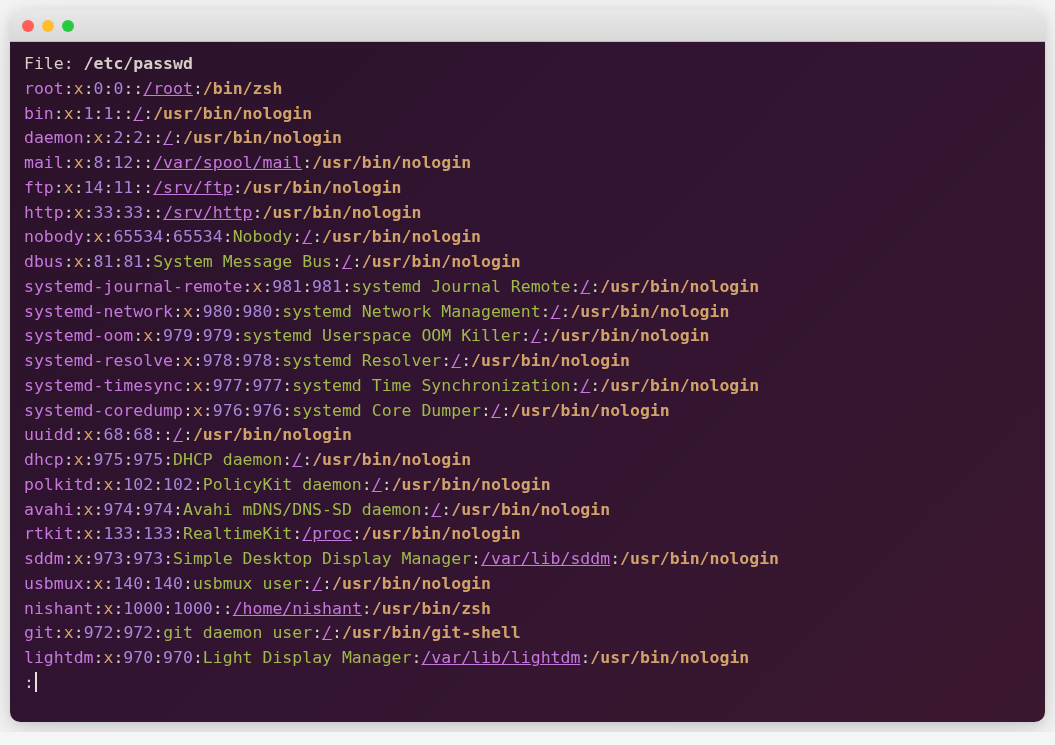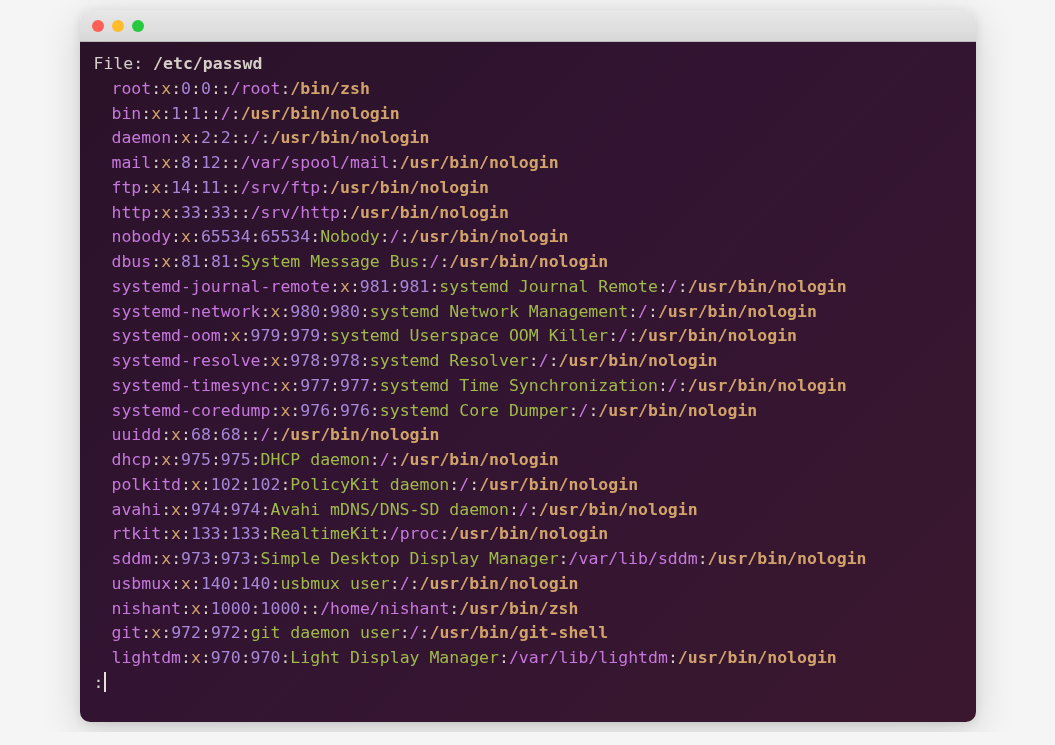--- a/index.html
+++ b/index.html
@@ -5,21 +5,21 @@
     * { margin: 0; padding: 0; box-sizing: border-box; }
     body {
       background: #f5f5f5;
       font-family: -apple-system, BlinkMacSystemFont, sans-serif;
       padding: 10px;
       display: flex;
       justify-content: center;
       align-items: flex-start;
     }
     .window {
-      width: 896px;
+      width: 1035px;
       background: #fff;
       border-radius: 10px;
       box-shadow: 0 10px 40px rgba(0,0,0,0.15), 0 2px 10px rgba(0,0,0,0.1);
       overflow: hidden;
     }
     .titlebar {
       height: 32px;
       background: linear-gradient(#e8e8e8, #d8d8d8);
       display: flex;
       align-items: center;
@@ -38,26 +38,26 @@
       background: linear-gradient(135deg, #2a1228 0%, #321432 45%, #3a172e 100%);
       padding: 10px 14px 14px 14px;
       font-family: "Menlo", "Consolas", "DejaVu Sans Mono", monospace;
       font-size: 16.5px;
       line-height: 1.5;
       color: #d6cfc9;
       min-height: 680px;
       white-space: pre;
     }
     .c-file   { color: #d6cfc9; font-weight: bold; }
-    .c-user   { color: #c678dd; margin-left: 18px; }
+    .c-user   { color: #c678dd; }
     .c-x      { color: #d1a36b; }
     .c-uid    { color: #a687d8; }
     .c-gid    { color: #a687d8; }
     .c-gecos  { color: #9fba4a; }
-    .c-dir    { color: #c678dd; }
+    .c-dir    { color: #c678dd; text-decoration: underline; }
     .c-shell  { color: #d1a36b; font-weight: bold; }
     .colon    { color: #d6cfc9; }
     .cursor {
       display: inline-block;
       width: 2px; height: 20px;
       background: #e6e0da;
       vertical-align: text-bottom;
       margin-left: 1px;
       animation: blink 1s step-start infinite;
     }

